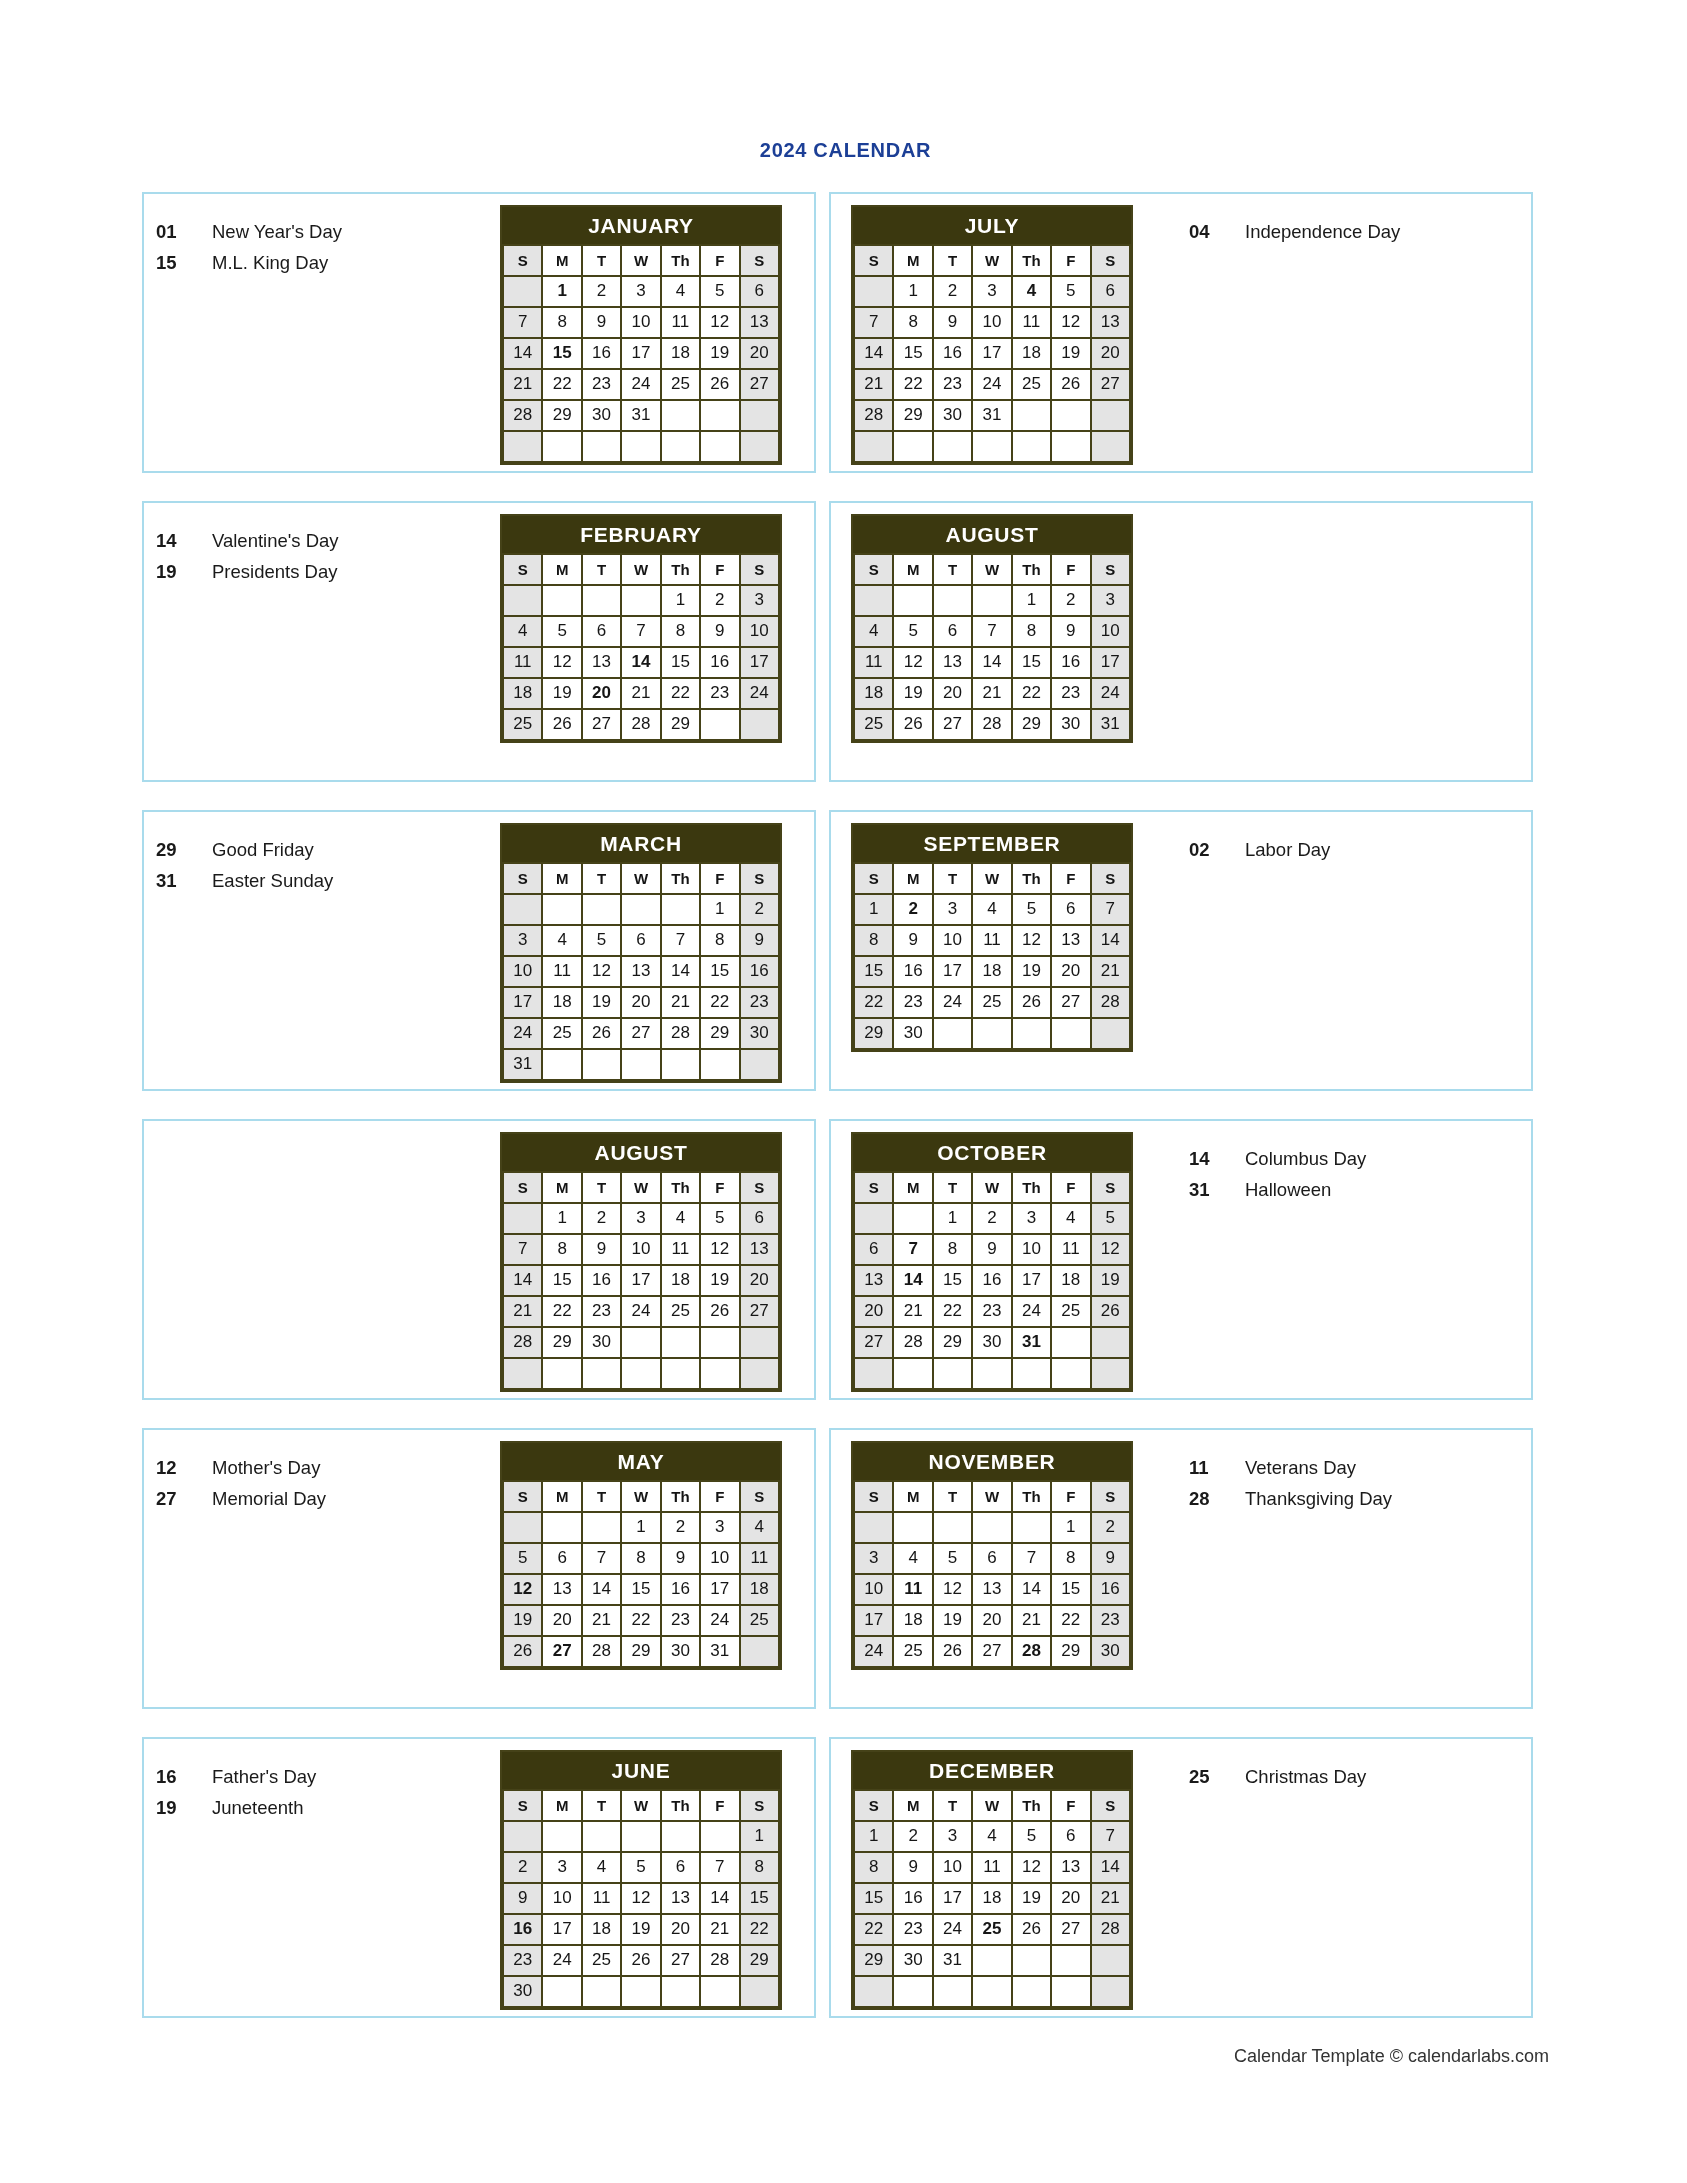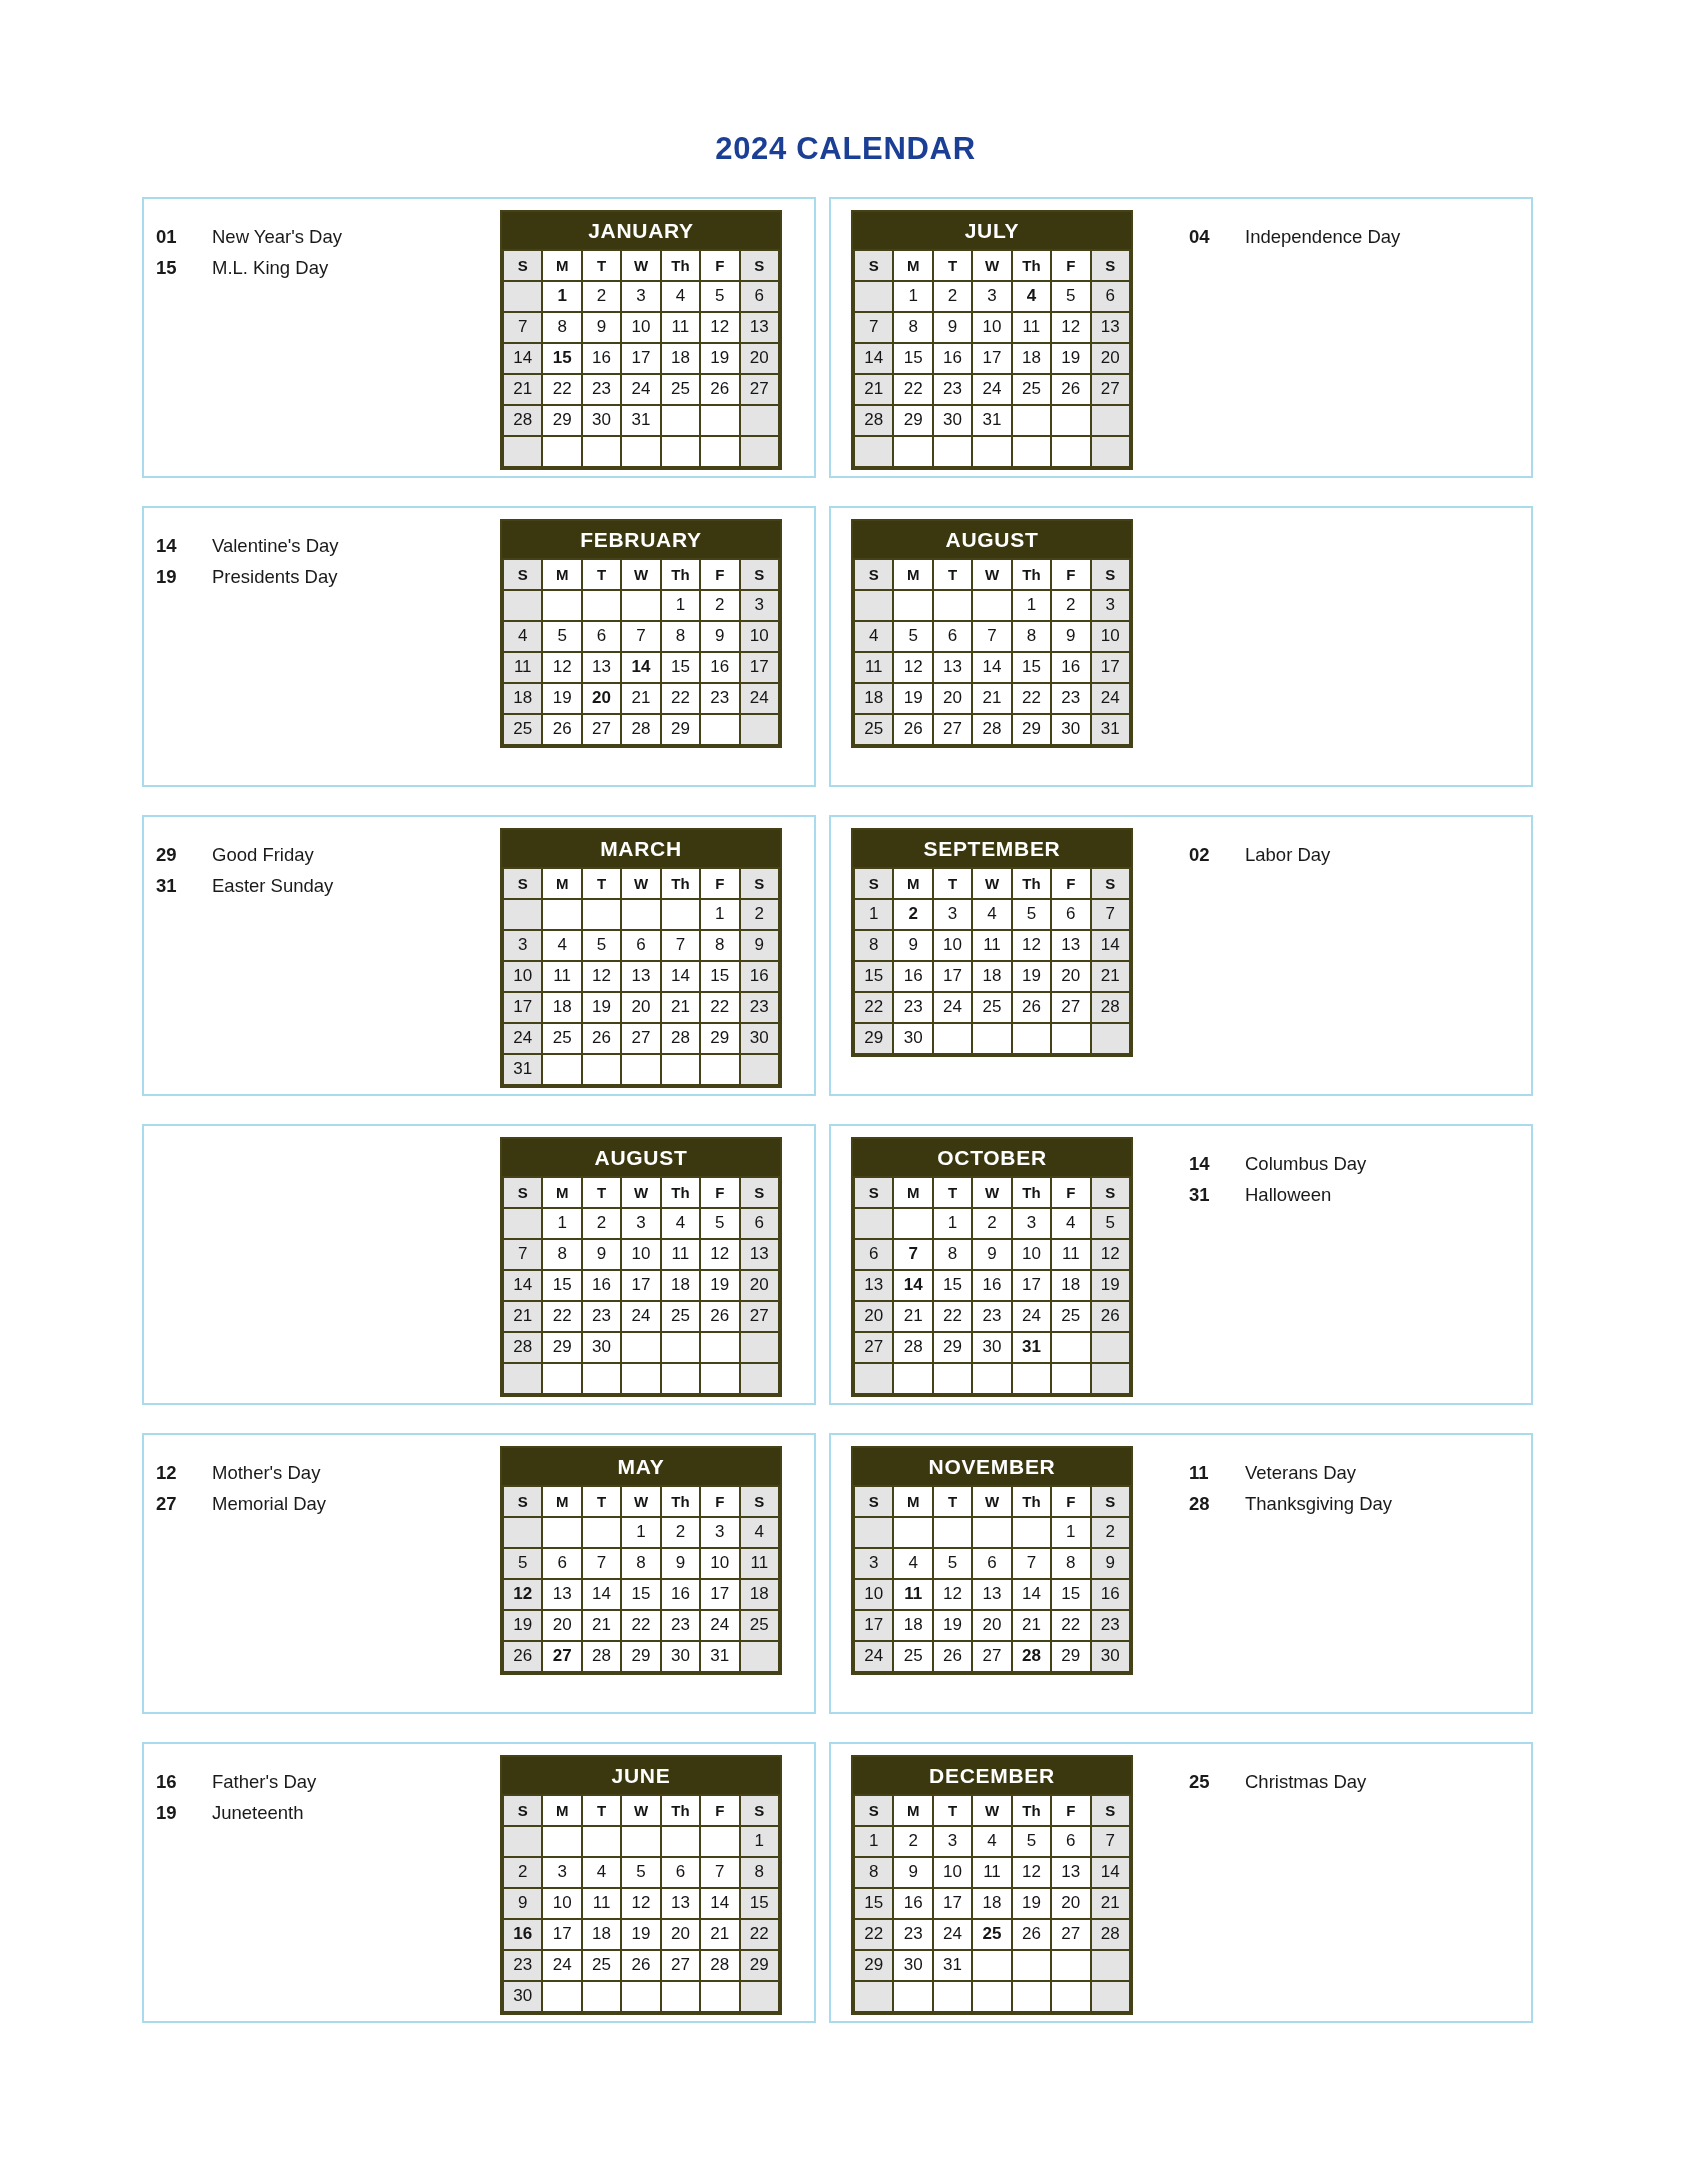--- a/index.html
+++ b/index.html
@@ -1,18 +1,18 @@
 <!DOCTYPE html>
 <html style="font-size:10.6px"><head>
 <meta charset="utf-8">
 <style>
   html,body{margin:0;padding:0;background:#ffffff;}
   body{width:1687px;height:2183px;font-family:"Liberation Sans",sans-serif;overflow:hidden;}
   .page{padding:131px 138px 0 142px;box-sizing:border-box;}
-  .title{text-align:center;color:#1c3f96;font-size:31px;font-weight:bold;letter-spacing:0.7px;margin:0 0 30px 0;}
+  .title{text-align:center;color:#1c3f96;font-size:20px;font-weight:bold;letter-spacing:0.7px;margin:8px 0 30px 0;}
   .rows{display:block;}
   .row{display:flex;gap:13px;margin-bottom:28px;}
   .panel{border:2px solid #a9dbec;background:#fff;height:281px;box-sizing:border-box;display:flex;align-items:flex-start;}
   .panel.left{width:674px;}
   .panel.right{width:704px;}
   .holidays{flex:1;padding:26.5px 0 0 12px;}
   .panel.right .holidays{padding-left:56px;}
   .hline{display:flex;margin-bottom:10.6px;font-size:18.5px;color:#222;line-height:1.15;}
   .hnum{width:56px;font-weight:bold;color:#1a1a1a;flex:0 0 56px;}
   .hname{color:#1a1a1a;}
@@ -973,14 +973,15 @@
           </div>
           <div class="holidays">
             <div class="hline">
               <span class="hnum">25</span>
               <span class="hname">Christmas Day</span>
             </div>
           </div>
         </div>
       </div>
     </div>
+  <div class="footer">Calendar Template © calendarlabs.com</div>
 </div>
 
 
 </body></html>

